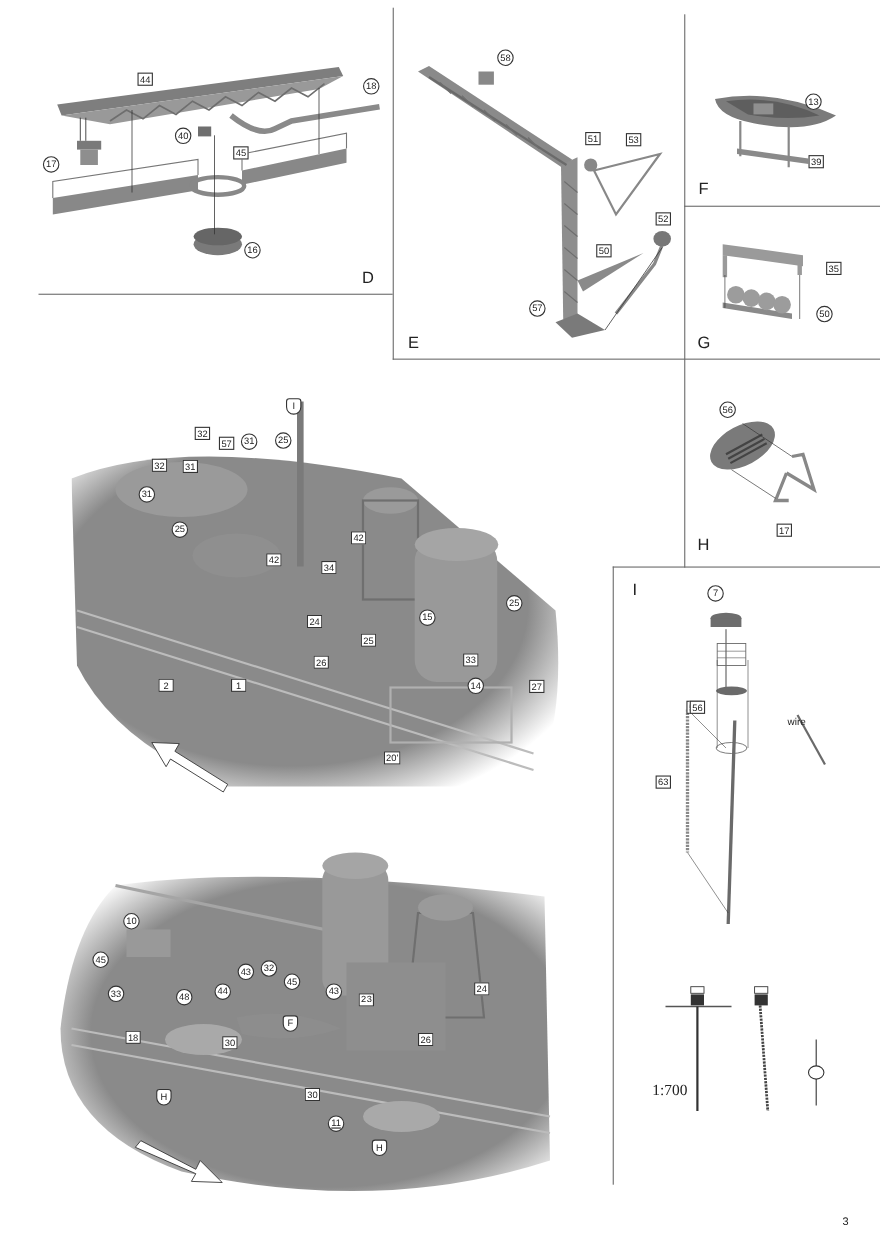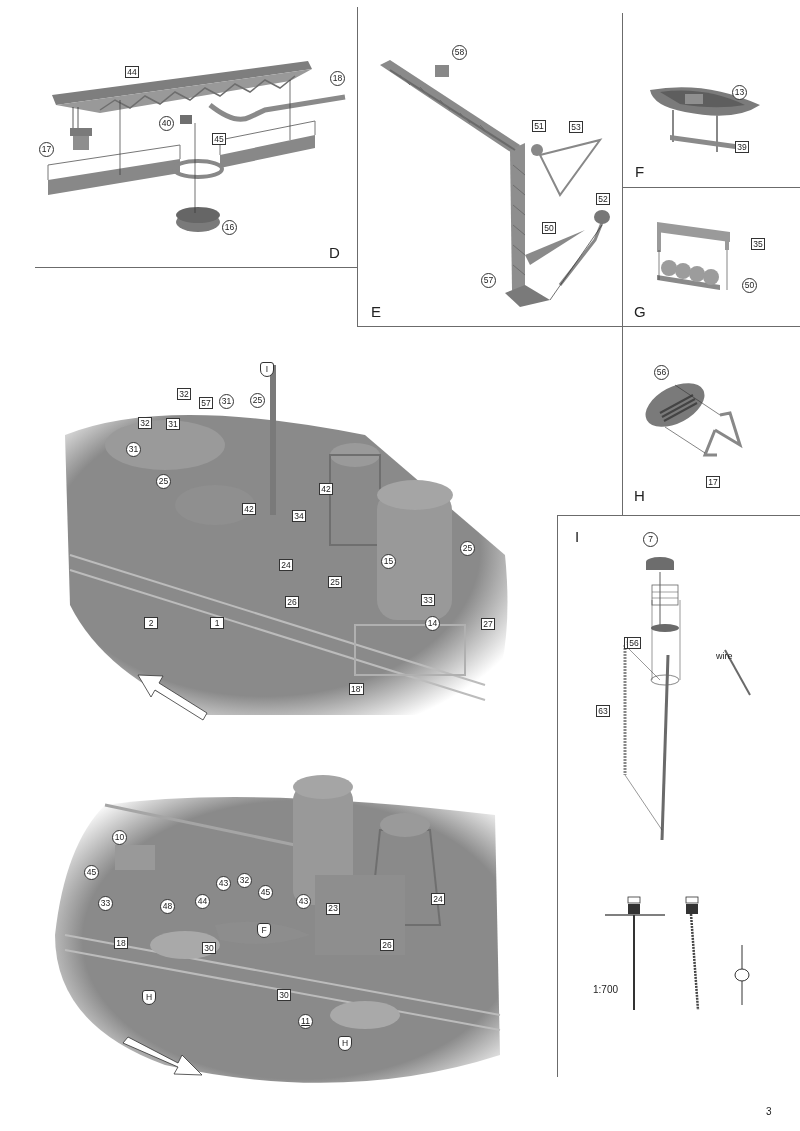--- a/index.html
+++ b/index.html
@@ -4,21 +4,21 @@
 <style>
   html,body{margin:0;padding:0;background:#fff;}
   body{width:800px;height:1131px;position:relative;overflow:hidden;font-family:"Liberation Sans",sans-serif;color:#222;}
   .line{position:absolute;background:#6b6b6b;}
   .panel-letter{position:absolute;font-size:15px;color:#222;}
   .callout{position:absolute;font-size:8.5px;color:#222;background:#fff;border:1px solid #333;line-height:10px;text-align:center;padding:0 1px;min-width:10px;}
   .callout.circle{border-radius:50%;width:13px;height:13px;line-height:13px;padding:0;min-width:0;}
   .callout.shield{border-radius:3px 3px 7px 7px;width:12px;height:13px;line-height:13px;padding:0;min-width:0;}
   .illus{position:absolute;}
   .page-num{position:absolute;font-size:10px;}
-  .scale-label{position:absolute;font-size:10px;}
+  .scale-label{position:absolute;font-size:14px;font-family:Liberation Serif, serif;}
   .wire-label{position:absolute;font-size:9px;}
 </style>
 </head>
 <body>
 
 <div class="line" style="left:357px;top:7px;width:1px;height:320px;"></div>
 <div class="line" style="left:35px;top:267px;width:322px;height:1px;"></div>
 <div class="line" style="left:622px;top:13px;width:1px;height:503px;"></div>
 <div class="line" style="left:357px;top:326px;width:443px;height:1px;"></div>
 <div class="line" style="left:622px;top:187px;width:178px;height:1px;"></div>
@@ -215,21 +215,21 @@
   <span class="callout" style="left:279px;top:559px;">24</span>
   <span class="callout circle" style="left:381px;top:554px;">15</span>
   <span class="callout circle" style="left:460px;top:541px;">25</span>
   <span class="callout" style="left:328px;top:576px;">25</span>
   <span class="callout" style="left:285px;top:596px;">26</span>
   <span class="callout" style="left:421px;top:594px;">33</span>
   <span class="callout circle" style="left:425px;top:616px;">14</span>
   <span class="callout" style="left:481px;top:618px;">27</span>
   <span class="callout" style="left:144px;top:617px;">2</span>
   <span class="callout" style="left:210px;top:617px;">1</span>
-  <span class="callout" style="left:349px;top:683px;">18'</span>
+  <span class="callout" style="left:349px;top:683px;">20'</span>
 </div>
 
 <div>
   <svg class="illus" style="left:45px;top:765px" width="460" height="330" viewBox="0 0 460 330">
     <defs>
       <radialGradient id="fadeL" cx="0.55" cy="0.5" r="0.65">
         <stop offset="0.75" stop-color="#8a8a8a"></stop>
           <stop offset="1" stop-color="#fff"></stop>
       </radialGradient>
     </defs>

